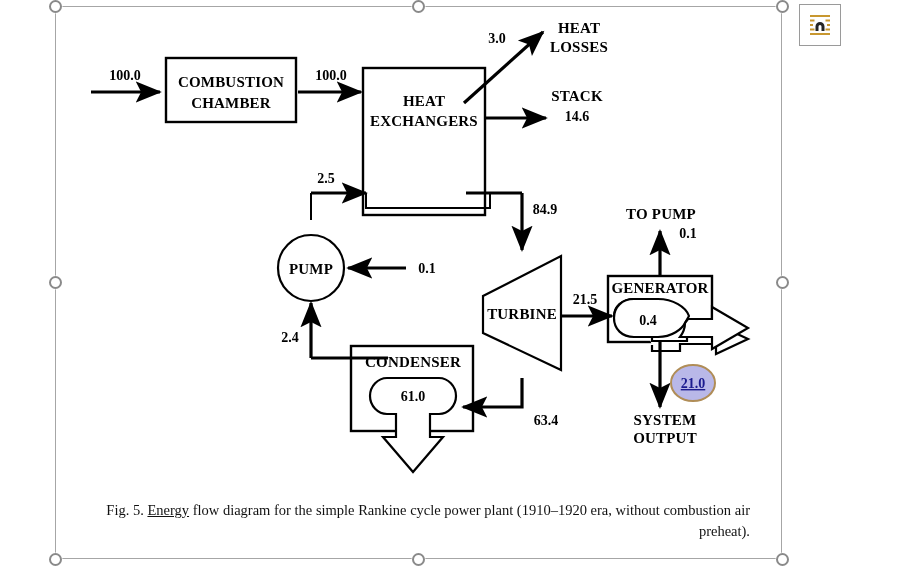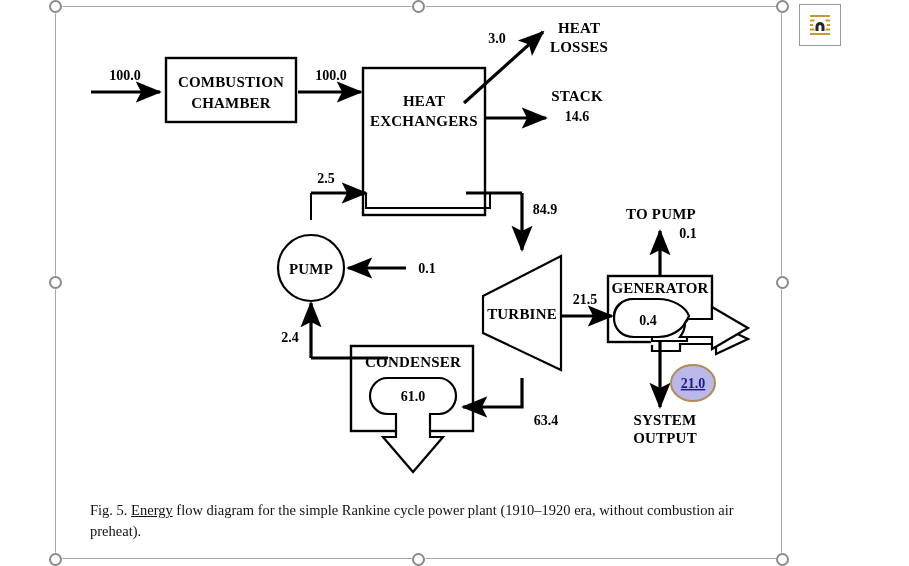--- a/index.html
+++ b/index.html
@@ -69,21 +69,21 @@
     height: 551px;
     display: block;
   }
 
   
   .caption {
     position: absolute;
     left: 90px;
     top: 500px;
     width: 660px;
-    text-align: left;
+    text-align: right;
     font-family: "Liberation Serif", serif;
     font-size: 14.5px;
     color: #111111;
     line-height: 1.45;
   }
   .caption u { text-decoration: underline; }
 
   text {
     font-family: "Liberation Serif", serif;
     fill: #000000;

